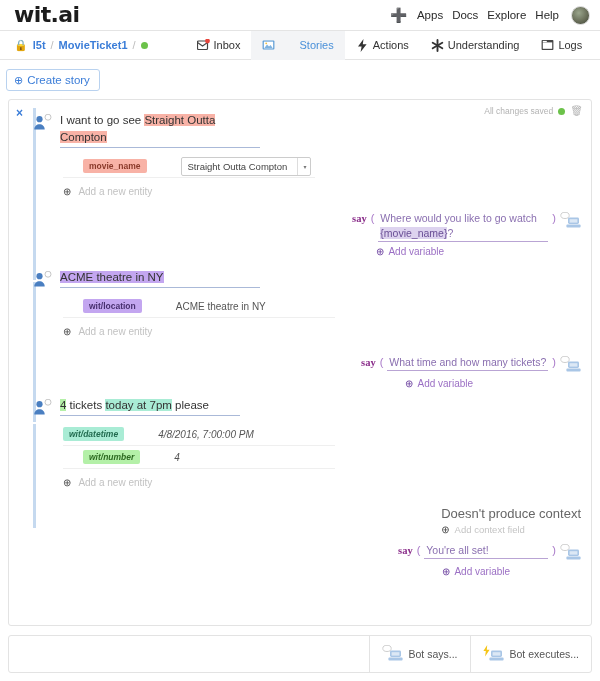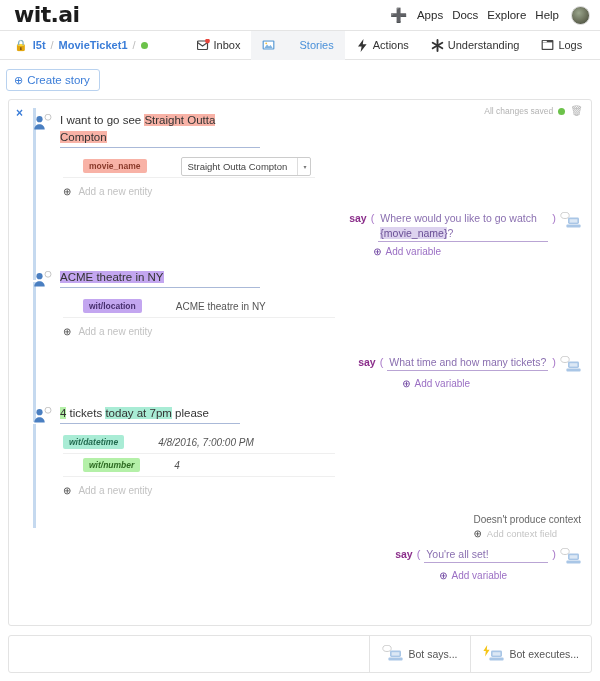--- a/index.html
+++ b/index.html
@@ -144,21 +144,21 @@
     margin: 8px 0 0 32px; font-size: 10px; color: #c2c2c2; cursor: pointer;
   }
   .add-entity .bullet { color: #4a4a4a; font-size: 10px; }
 
   
   .turn-bot { display: flex; justify-content: flex-end; padding-right: 10px; }
   .bot-inner { position: relative; }
   .say-line { display: flex; align-items: flex-start; gap: 4px; }
   .say-kw {
     font-size: 10.5px; font-weight: bold; color: #8b2f8b;
-    font-family: Liberation Sans, sans-serif; line-height: 15px;
+    font-family: Liberation Serif, serif; line-height: 15px;
   }
   .paren { color: #a878c8; font-size: 11px; line-height: 15px; }
   .say-text {
     font-size: 10.5px; color: #8a6fb0; line-height: 15px;
     border-bottom: 1px solid #b9a4d4; min-width: 120px;
     padding: 0 2px;
   }
   .var-token { background: #ddd3ef; color: #6a4f96; }
   .bot-icon { width: 21px; height: 18px; flex: none; margin-top: 1px; }
   .add-variable {
@@ -172,21 +172,21 @@
   .action-name {
     font-size: 10.5px; font-weight: bold; color: #8b2f8b;
     font-family: "DejaVu Sans Mono", monospace;
     border-bottom: 1px solid #b08ac4;
   }
   .action-args {
     font-size: 10.5px; color: #8a6fb0;
     font-family: "DejaVu Sans Mono", monospace;
   }
   .bolt { color: #f5c518; font-size: 12px; line-height: 1; }
-  .ctx-note { font-size: 10px; color: #666; margin-top: 4px; }
+  .ctx-note { font-size: 13px; color: #666; margin-top: 4px; }
   .add-ctx {
     display: flex; align-items: center; gap: 5px;
     font-size: 9.5px; color: #c4c4c4; margin-top: 3px; cursor: pointer;
   }
   .add-ctx .bullet { color: #4a4a4a; font-size: 10px; }
 
   
   .footer {
     position: absolute; left: 8px; right: 8px; bottom: 8px;
     height: 38px; display: flex; align-items: stretch;
@@ -406,21 +406,21 @@
             </svg>
         </span>
       </div>
       <div class="add-variable" style="margin-left:44px;">
         <span class="bullet">⊕</span>
         <span>Add variable</span>
       </div>
     </div>
   </div>
 
-  <div class="turn-user" style="margin-top:16px;">
+  <div class="turn-user" style="margin-top:8px;">
     <div class="user-head">
       <span class="user-icon">
         <svg width="20" height="17" viewBox="0 0 20 17">
             <circle cx="6.5" cy="5.2" r="3.1" fill="#4a7fc1"></circle>
             <path d="M1.3 15.5c0-3.2 2.4-5.2 5.2-5.2s5.2 2 5.2 5.2z" fill="#4a7fc1"></path>
             <circle cx="15" cy="3.2" r="3" fill="none" stroke="#c6c6c6" stroke-width="1"></circle>
           </svg>
       </span>
       <div class="utterance" style="max-width:180px;">
         <span class="hl-green">4</span><span> tickets </span><span class="hl-mint">today at 7pm</span><span> please</span>

